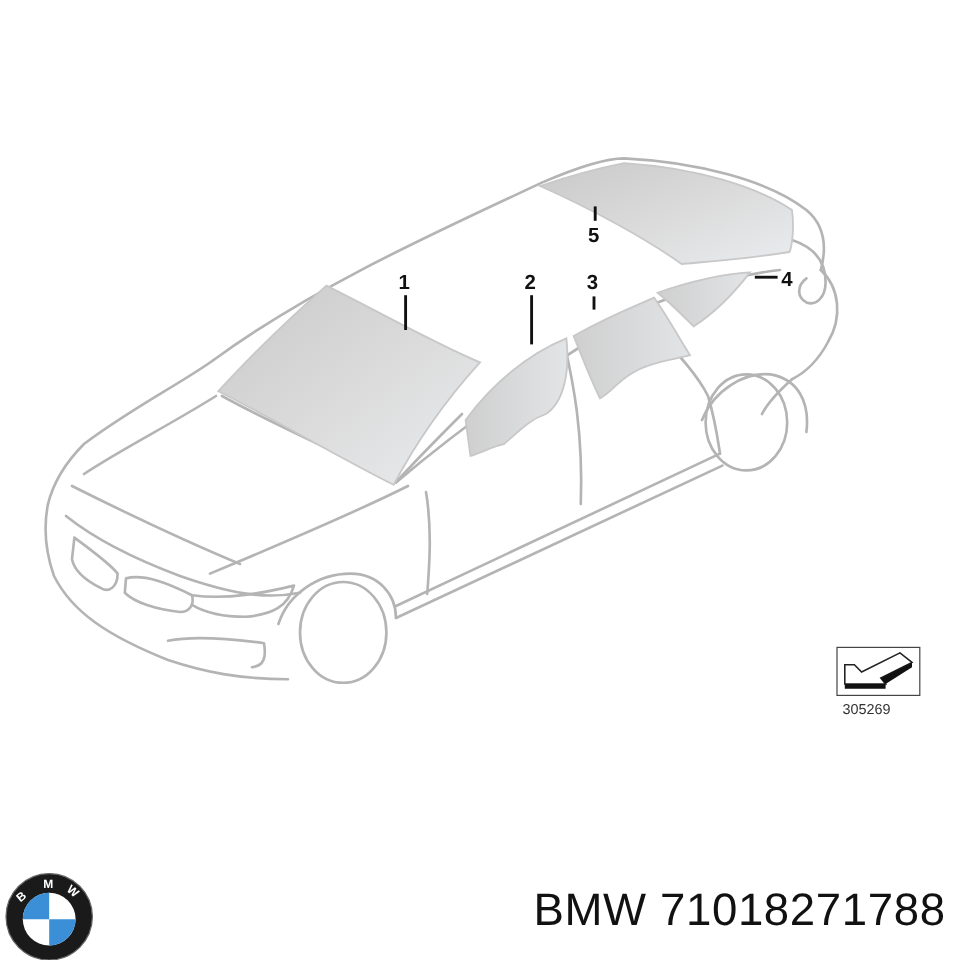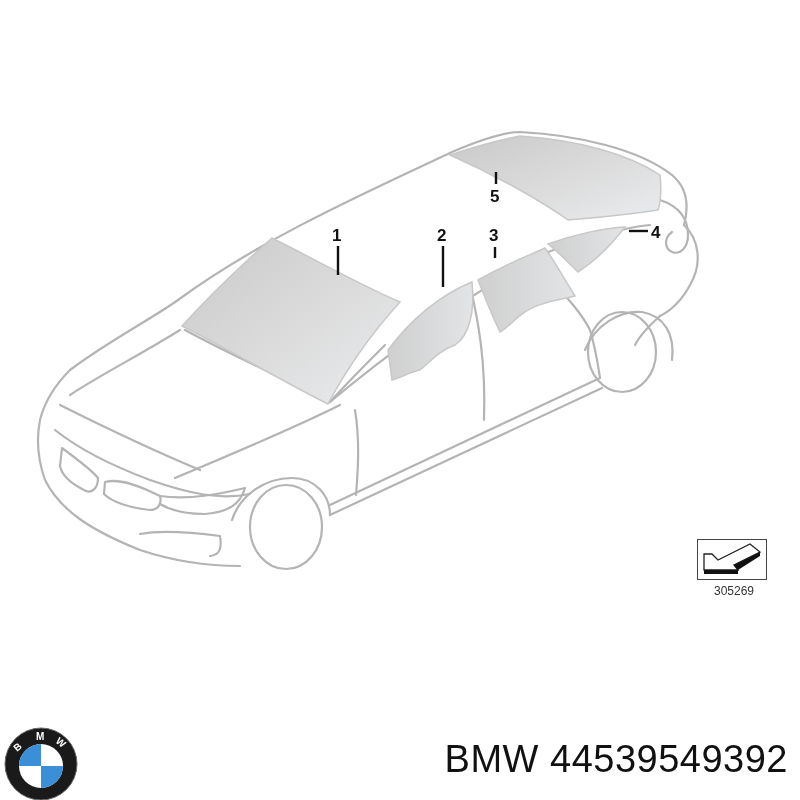--- a/index.html
+++ b/index.html
@@ -53,21 +53,21 @@
       height: 41px;
       border: 1.5px solid #444;
       box-sizing: border-box;
       background: #fff;
     }
     .ref-number {
       position: absolute;
       left: 702px;
       top: 584px;
       width: 64px;
-      text-align: center;
+      text-align: left;
       font-size: 12px;
       color: #333;
       font-family: "Liberation Sans", sans-serif;
     }
     .logo {
       position: absolute;
       left: 3px;
       top: 726px;
       width: 76px;
       height: 76px;
@@ -181,13 +181,13 @@
   <circle cx="38" cy="38" r="36" fill="#1a1a1a"></circle>
   <circle cx="38" cy="38" r="36" fill="none" stroke="#666" stroke-width="1"></circle>
   <circle cx="38" cy="40" r="22" fill="#ffffff"></circle>
   <path d="M38 40 L38 18 A22 22 0 0 0 16 40 Z" fill="#3a8fd6"></path>
   <path d="M38 40 L38 62 A22 22 0 0 0 60 40 Z" fill="#3a8fd6"></path>
   <text x="14" y="26" fill="#fff" font-size="10" font-weight="bold" font-family="Liberation Sans, sans-serif" transform="rotate(-40 14 26)">B</text>
   <text x="33" y="14" fill="#fff" font-size="10" font-weight="bold" font-family="Liberation Sans, sans-serif">M</text>
   <text x="52" y="16" fill="#fff" font-size="10" font-weight="bold" font-family="Liberation Sans, sans-serif" transform="rotate(40 52 16)">W</text>
 </svg>
 
-<div class="part-label">BMW 44539549392</div>
+<div class="part-label">BMW 71018271788</div>
 
 </body></html>

